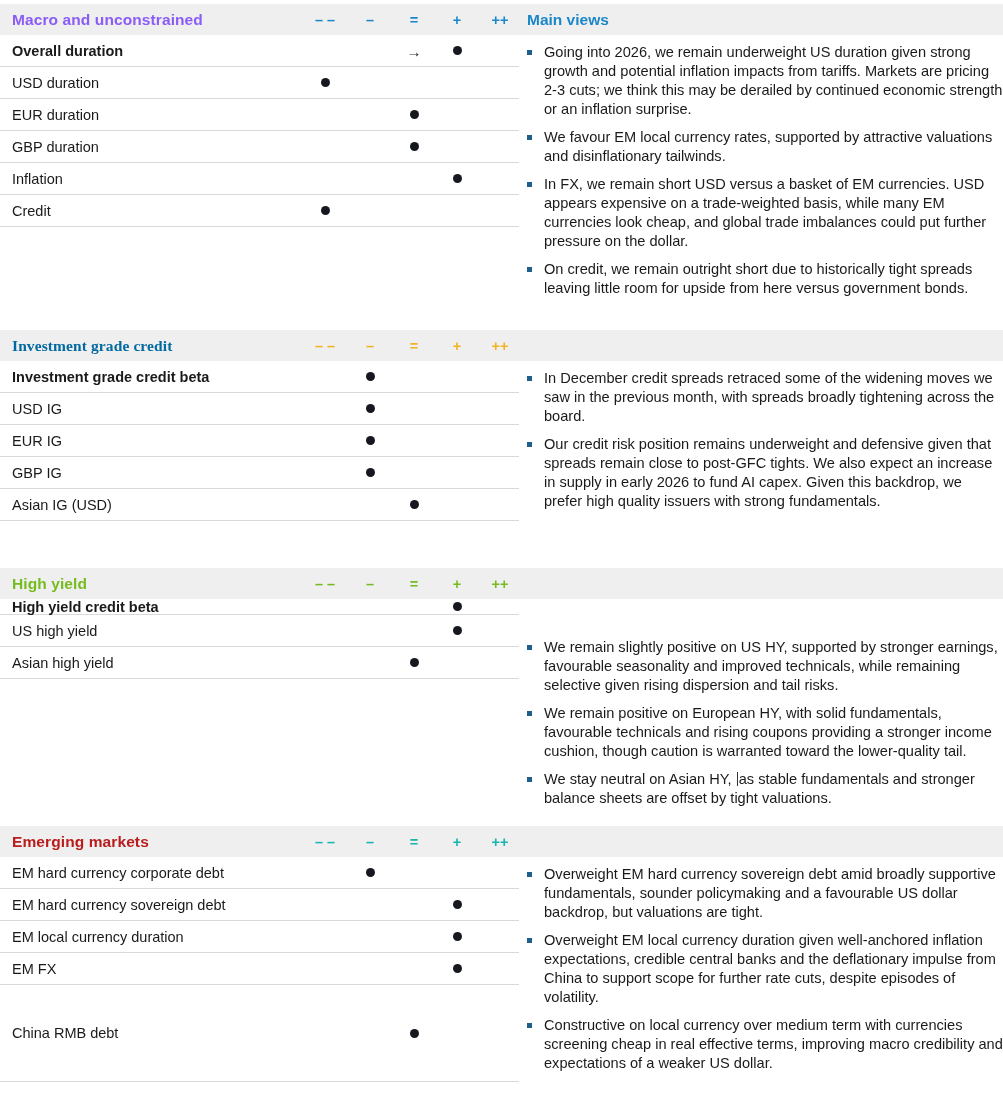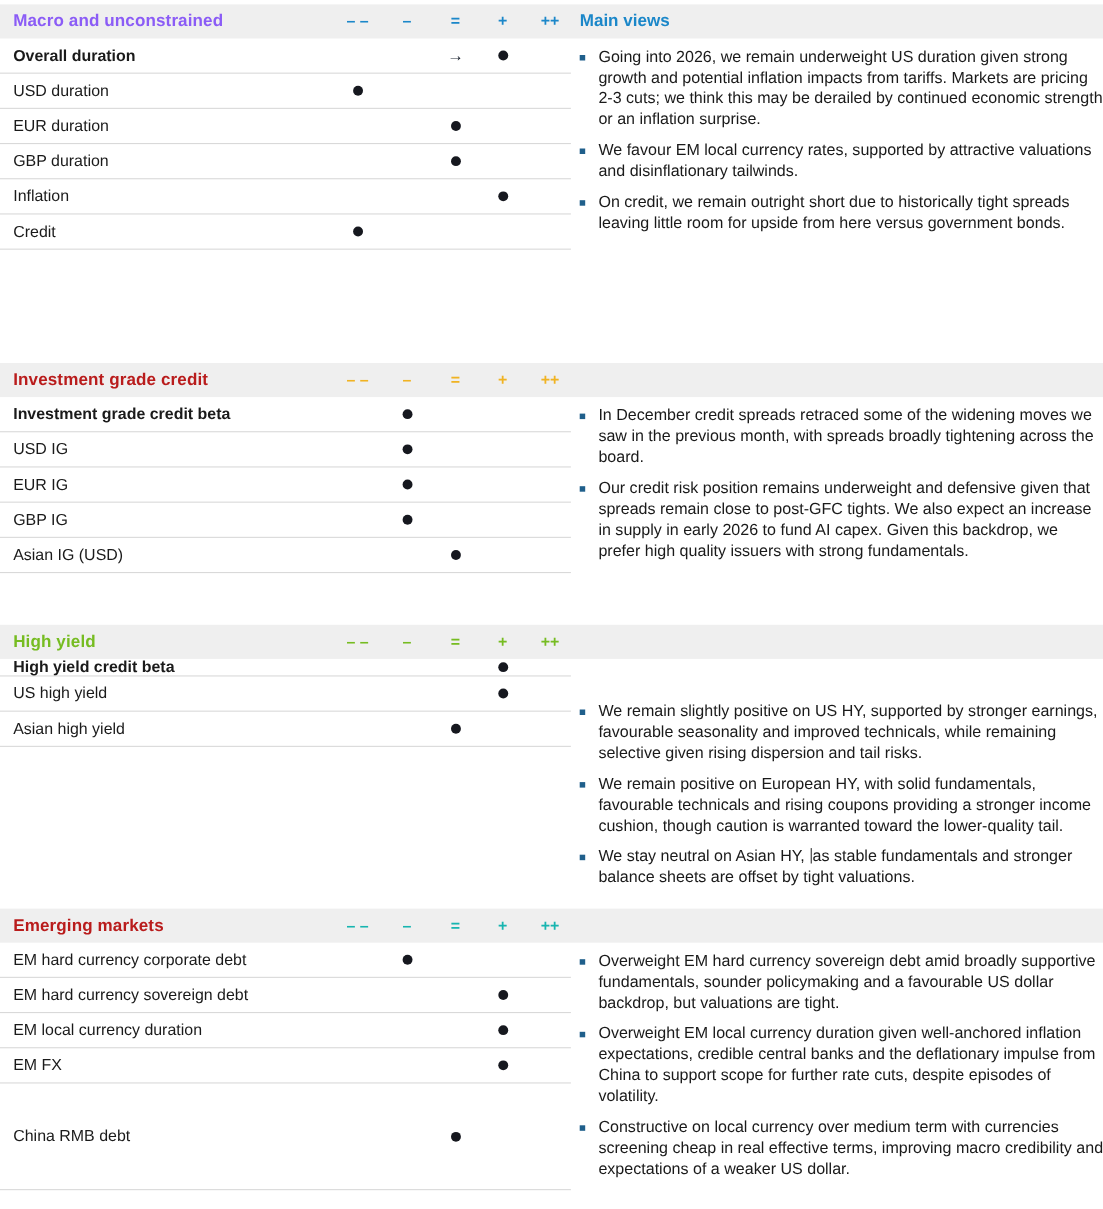--- a/index.html
+++ b/index.html
@@ -157,24 +157,25 @@
         <div class="dot" style="left: 457px; background: rgb(22, 24, 31);"></div>
       </div>
       <div class="row" style="height: 32px;">
         <div class="row-label">Credit</div>
         <div class="dot" style="left: 325px; background: rgb(22, 24, 31);"></div>
       </div>
     </div>
     <div class="views" style="top: 43px;">
       <div class="view-item"><span class="view-bullet" style="background: rgb(31, 95, 139);"></span><span>Going into 2026, we remain underweight US duration given strong growth and potential inflation impacts from tariffs. Markets are pricing 2-3 cuts; we think this may be derailed by continued economic strength or an inflation surprise.</span></div>
       <div class="view-item"><span class="view-bullet" style="background: rgb(31, 95, 139);"></span><span>We favour EM local currency rates, supported by attractive valuations and disinflationary tailwinds.</span></div>
+      <div class="view-item"><span class="view-bullet" style="background: rgb(31, 95, 139);"></span><span>In FX, we remain short USD versus a basket of EM currencies. USD appears expensive on a trade-weighted basis, while many EM currencies look cheap, and global trade imbalances could put further pressure on the dollar.</span></div>
       <div class="view-item"><span class="view-bullet" style="background: rgb(31, 95, 139);"></span><span>On credit, we remain outright short due to historically tight spreads leaving little room for upside from here versus government bonds.</span></div>
     </div>
     <div class="sec-head" style="position: absolute; left: 0px; top: 330px; width: 1003px;">
-      <div class="sec-title" style="color: #b91c1c;">Investment grade credit</div>
+      <div class="sec-title" style="color: #0369a1; font-family: Liberation Serif, serif;">Investment grade credit</div>
       <div class="scale-head" style="left: 325px; color: rgb(240, 179, 35);">– –</div>
       <div class="scale-head" style="left: 370px; color: rgb(240, 179, 35);">–</div>
       <div class="scale-head" style="left: 414px; color: rgb(240, 179, 35);">=</div>
       <div class="scale-head" style="left: 457px; color: rgb(240, 179, 35);">+</div>
       <div class="scale-head" style="left: 500px; color: rgb(240, 179, 35);">++</div>
     </div>
     <div class="rows" style="position: absolute; left: 0px; top: 361px;">
       <div class="row" style="height: 32px;">
         <div class="row-label bold">Investment grade credit beta</div>
         <div class="dot" style="left: 370px; background: rgb(22, 24, 31);"></div>

